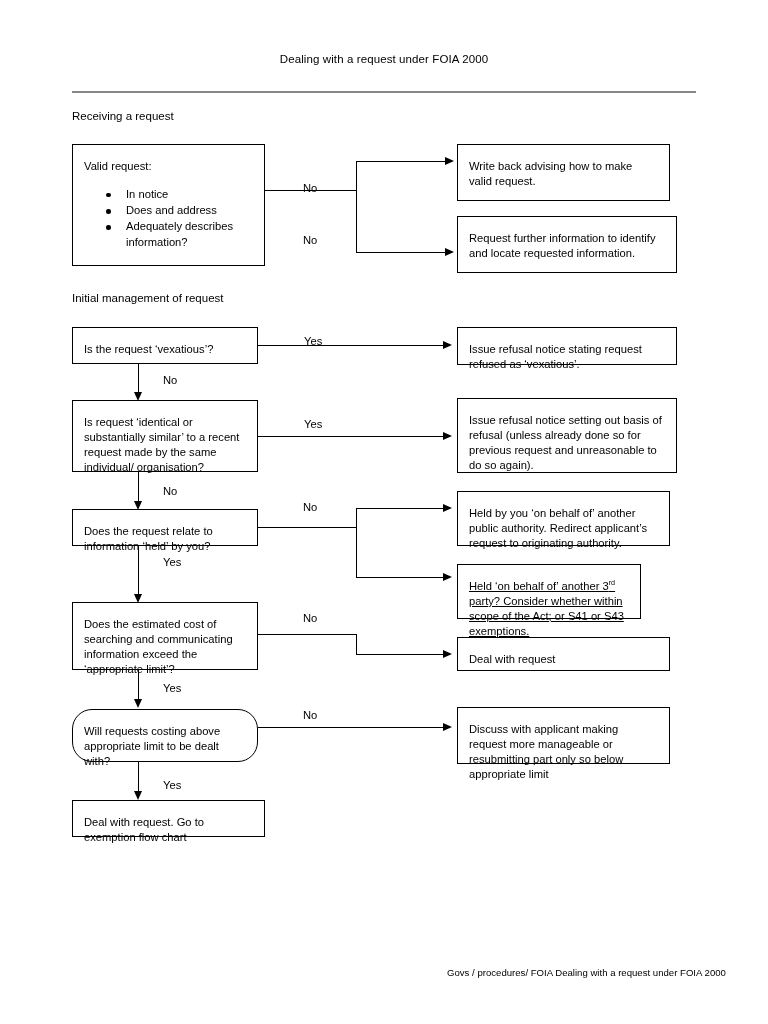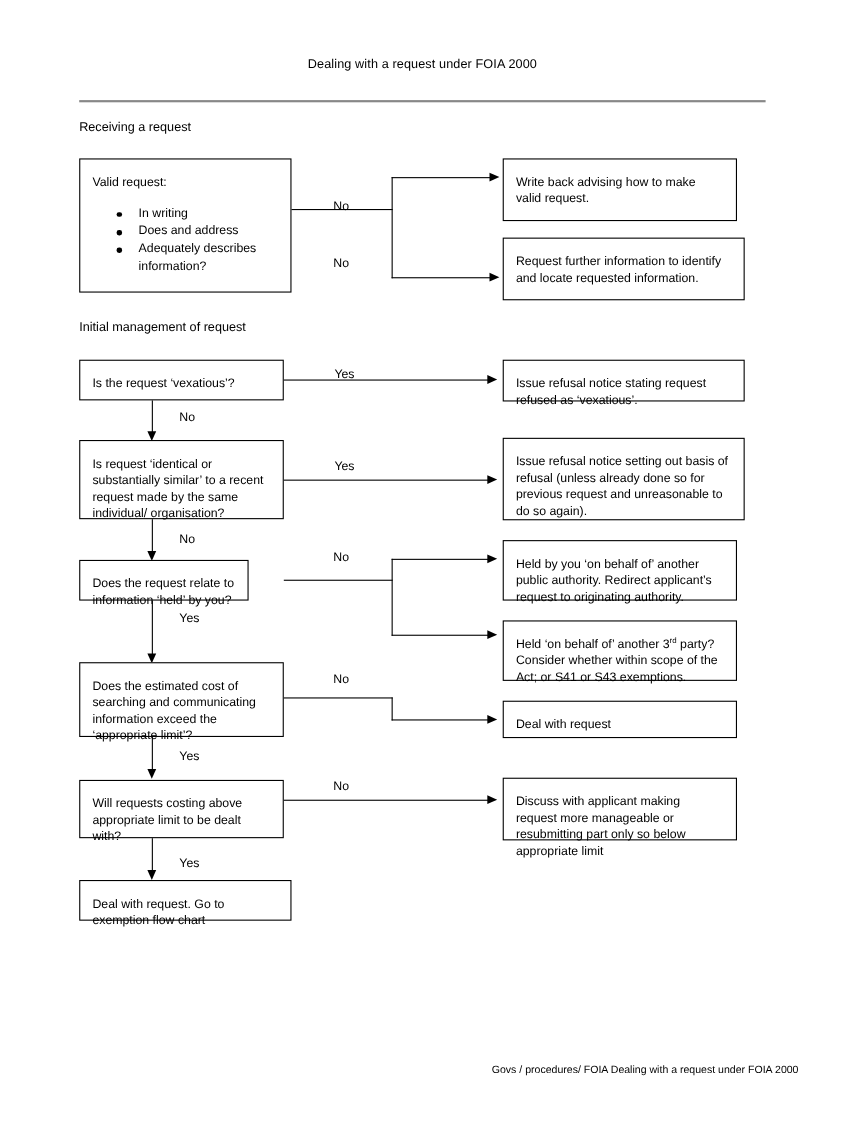--- a/index.html
+++ b/index.html
@@ -132,21 +132,21 @@
 <div id="page">
 
   <div class="doc-title">Dealing with a request under FOIA 2000</div>
   <div class="header-rule"></div>
 
   <div class="section-label" style="left:72px; top:110px;">Receiving a request</div>
 
   <div class="box" style="left:72px; top:144px; width:193px; height:122px;">
     <p>Valid request:</p>
     <ul class="bullets">
-      <li>In writing</li>
+      <li>In notice</li>
       <li>Does and address</li>
       <li>Adequately describes information?</li>
     </ul>
   </div>
 
   <div class="hline" style="left:265px; top:190px; width:92px;"></div>
   <div class="vline" style="left:356px; top:161px; height:92px;"></div>
   <div class="hline" style="left:356px; top:161px; width:91px;"></div>
   <div class="arrow-right" style="left:445px; top:157px;"></div>
   <div class="hline" style="left:356px; top:252px; width:91px;"></div>
@@ -172,51 +172,51 @@
   <div class="box" style="left:72px; top:400px; width:186px; height:72px;">Is request ‘identical or substantially similar’ to a recent request made by the same individual/ organisation?</div>
   <div class="hline" style="left:258px; top:436px; width:187px;"></div>
   <div class="arrow-right" style="left:443px; top:432px;"></div>
   <div class="edge-label" style="left:304px; top:418px;">Yes</div>
   <div class="box" style="left:457px; top:398px; width:220px; height:75px;">Issue refusal notice setting out basis of refusal (unless already done so for previous request and unreasonable to do so again).</div>
 
   <div class="vline" style="left:138px; top:472px; height:33px;"></div>
   <div class="arrow-down" style="left:134px; top:501px;"></div>
   <div class="edge-label" style="left:163px; top:485px;">No</div>
 
-  <div class="box" style="left:72px; top:509px; width:154px; height:37px;">Does the request relate to information ‘held’ by you?</div>
+  <div class="box" style="left:72px; top:509px; width:186px; height:37px;">Does the request relate to information ‘held’ by you?</div>
   <div class="hline" style="left:258px; top:527px; width:99px;"></div>
   <div class="vline" style="left:356px; top:508px; height:70px;"></div>
   <div class="hline" style="left:356px; top:508px; width:89px;"></div>
   <div class="arrow-right" style="left:443px; top:504px;"></div>
   <div class="hline" style="left:356px; top:577px; width:89px;"></div>
   <div class="arrow-right" style="left:443px; top:573px;"></div>
   <div class="edge-label" style="left:303px; top:501px;">No</div>
 
   <div class="box" style="left:457px; top:491px; width:213px; height:55px;">Held by you ‘on behalf of’ another public authority.  Redirect applicant’s request to originating authority.</div>
-  <div class="box" style="left:457px; top:564px; width:213px; height:55px;">
+  <div class="box" style="left:457px; top:564px; width:184px; height:55px;text-decoration:underline;">
     <p><span>Held ‘on behalf of’ another 3</span><sup>rd</sup><span> party? Consider whether within scope of the Act; or S41 or S43 exemptions.</span></p>
   </div>
 
   <div class="vline" style="left:138px; top:546px; height:52px;"></div>
   <div class="arrow-down" style="left:134px; top:594px;"></div>
   <div class="edge-label" style="left:163px; top:556px;">Yes</div>
 
   <div class="box" style="left:72px; top:602px; width:186px; height:68px;">Does the estimated cost of searching and communicating information exceed the ‘appropriate limit’?</div>
   <div class="hline" style="left:258px; top:634px; width:99px;"></div>
   <div class="vline" style="left:356px; top:634px; height:21px;"></div>
   <div class="hline" style="left:356px; top:654px; width:89px;"></div>
   <div class="arrow-right" style="left:443px; top:650px;"></div>
   <div class="edge-label" style="left:303px; top:612px;">No</div>
   <div class="box" style="left:457px; top:637px; width:213px; height:34px;">Deal with request</div>
 
   <div class="vline" style="left:138px; top:670px; height:33px;"></div>
   <div class="arrow-down" style="left:134px; top:699px;"></div>
   <div class="edge-label" style="left:163px; top:682px;">Yes</div>
 
-  <div class="box" style="left:72px; top:709px; width:186px; height:53px;">Will requests costing above appropriate limit to be dealt with?</div>
+  <div class="box" style="left:72px; top:709px; width:186px; height:53px;border-radius:20px;">Will requests costing above appropriate limit to be dealt with?</div>
   <div class="hline" style="left:258px; top:727px; width:187px;"></div>
   <div class="arrow-right" style="left:443px; top:723px;"></div>
   <div class="edge-label" style="left:303px; top:709px;">No</div>
   <div class="box" style="left:457px; top:707px; width:213px; height:57px;">Discuss with applicant making request more manageable or resubmitting part only so below appropriate limit</div>
 
   <div class="vline" style="left:138px; top:762px; height:33px;"></div>
   <div class="arrow-down" style="left:134px; top:791px;"></div>
   <div class="edge-label" style="left:163px; top:779px;">Yes</div>
 
   <div class="box" style="left:72px; top:800px; width:193px; height:37px;">Deal with request.  Go to exemption flow chart</div>

